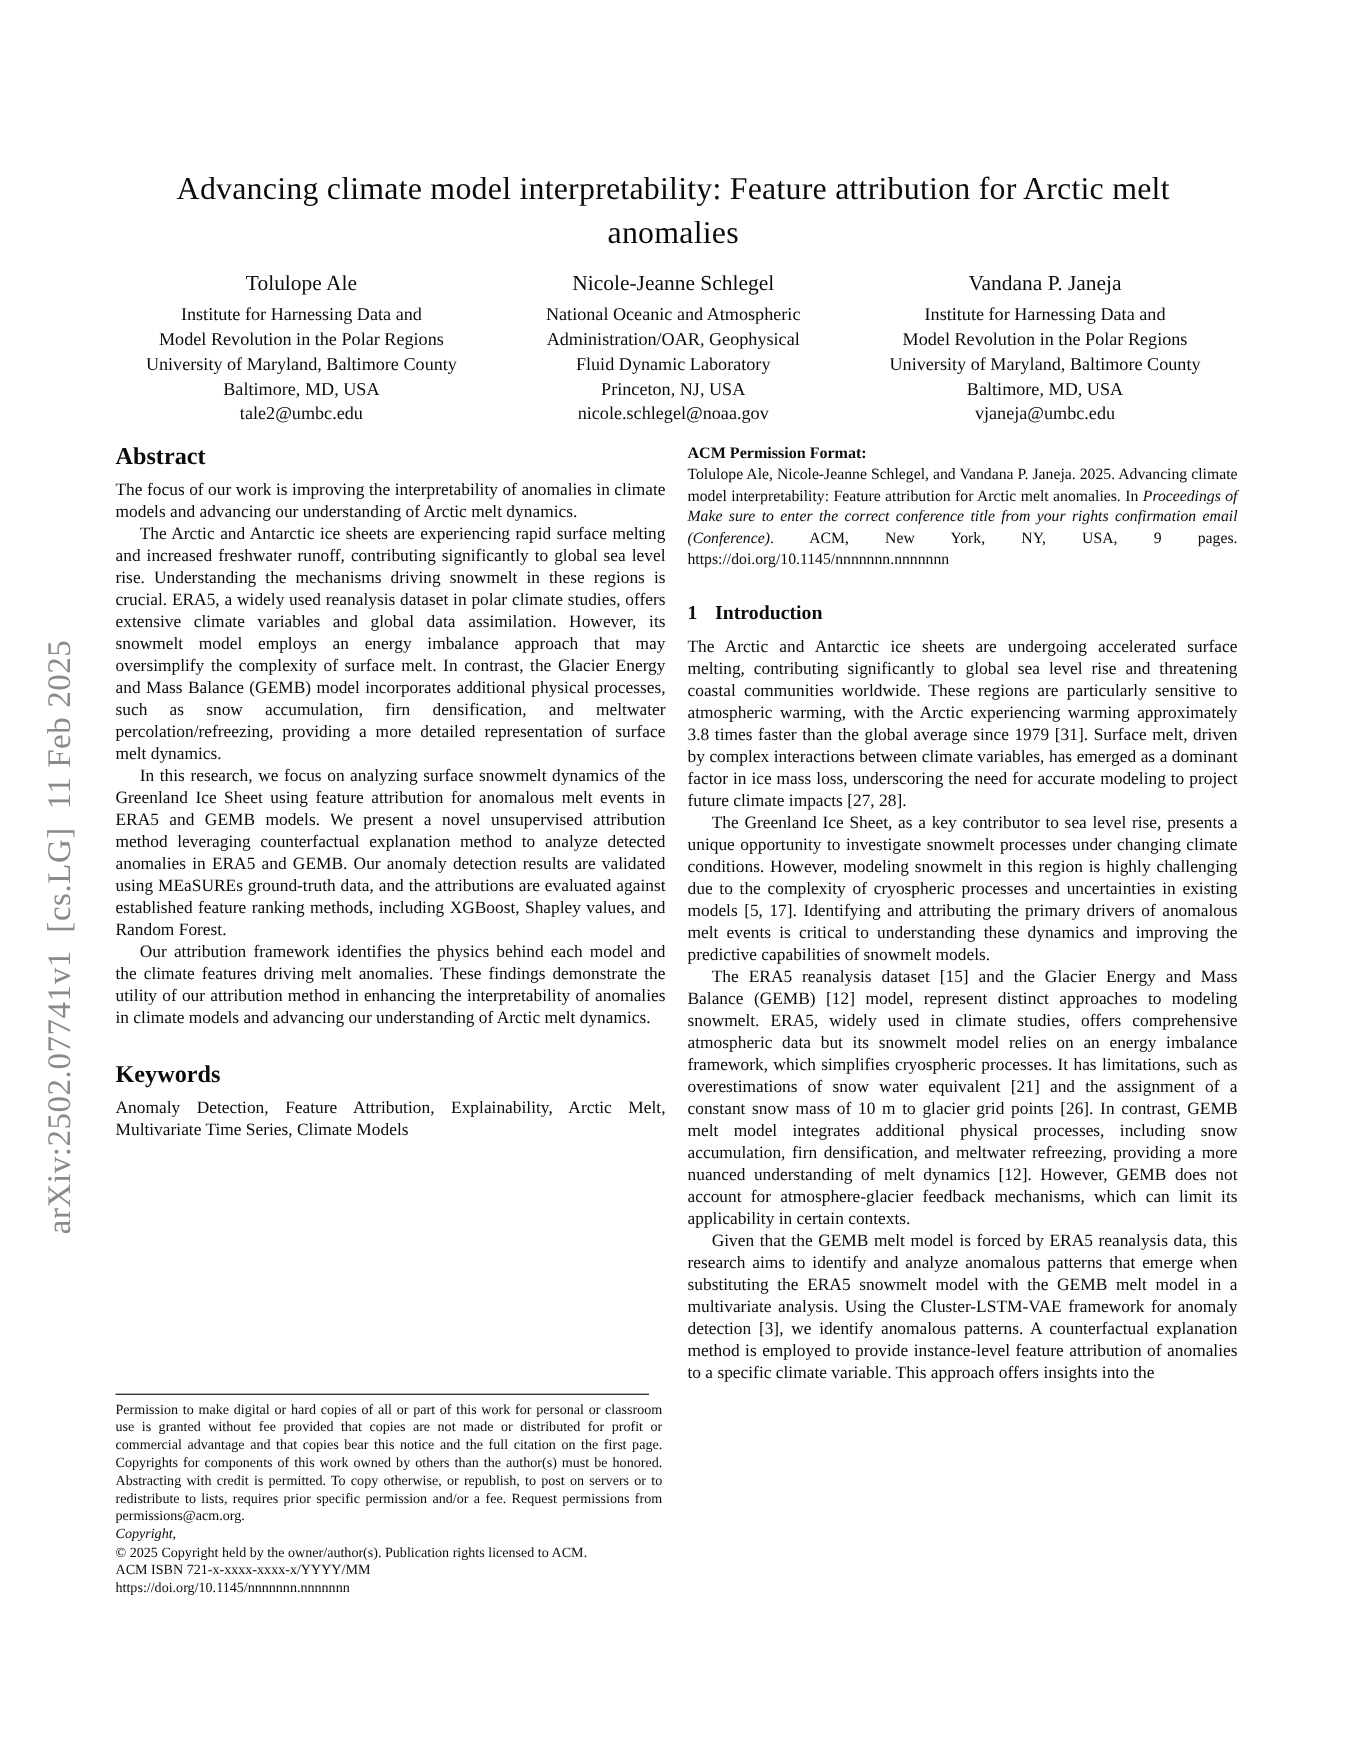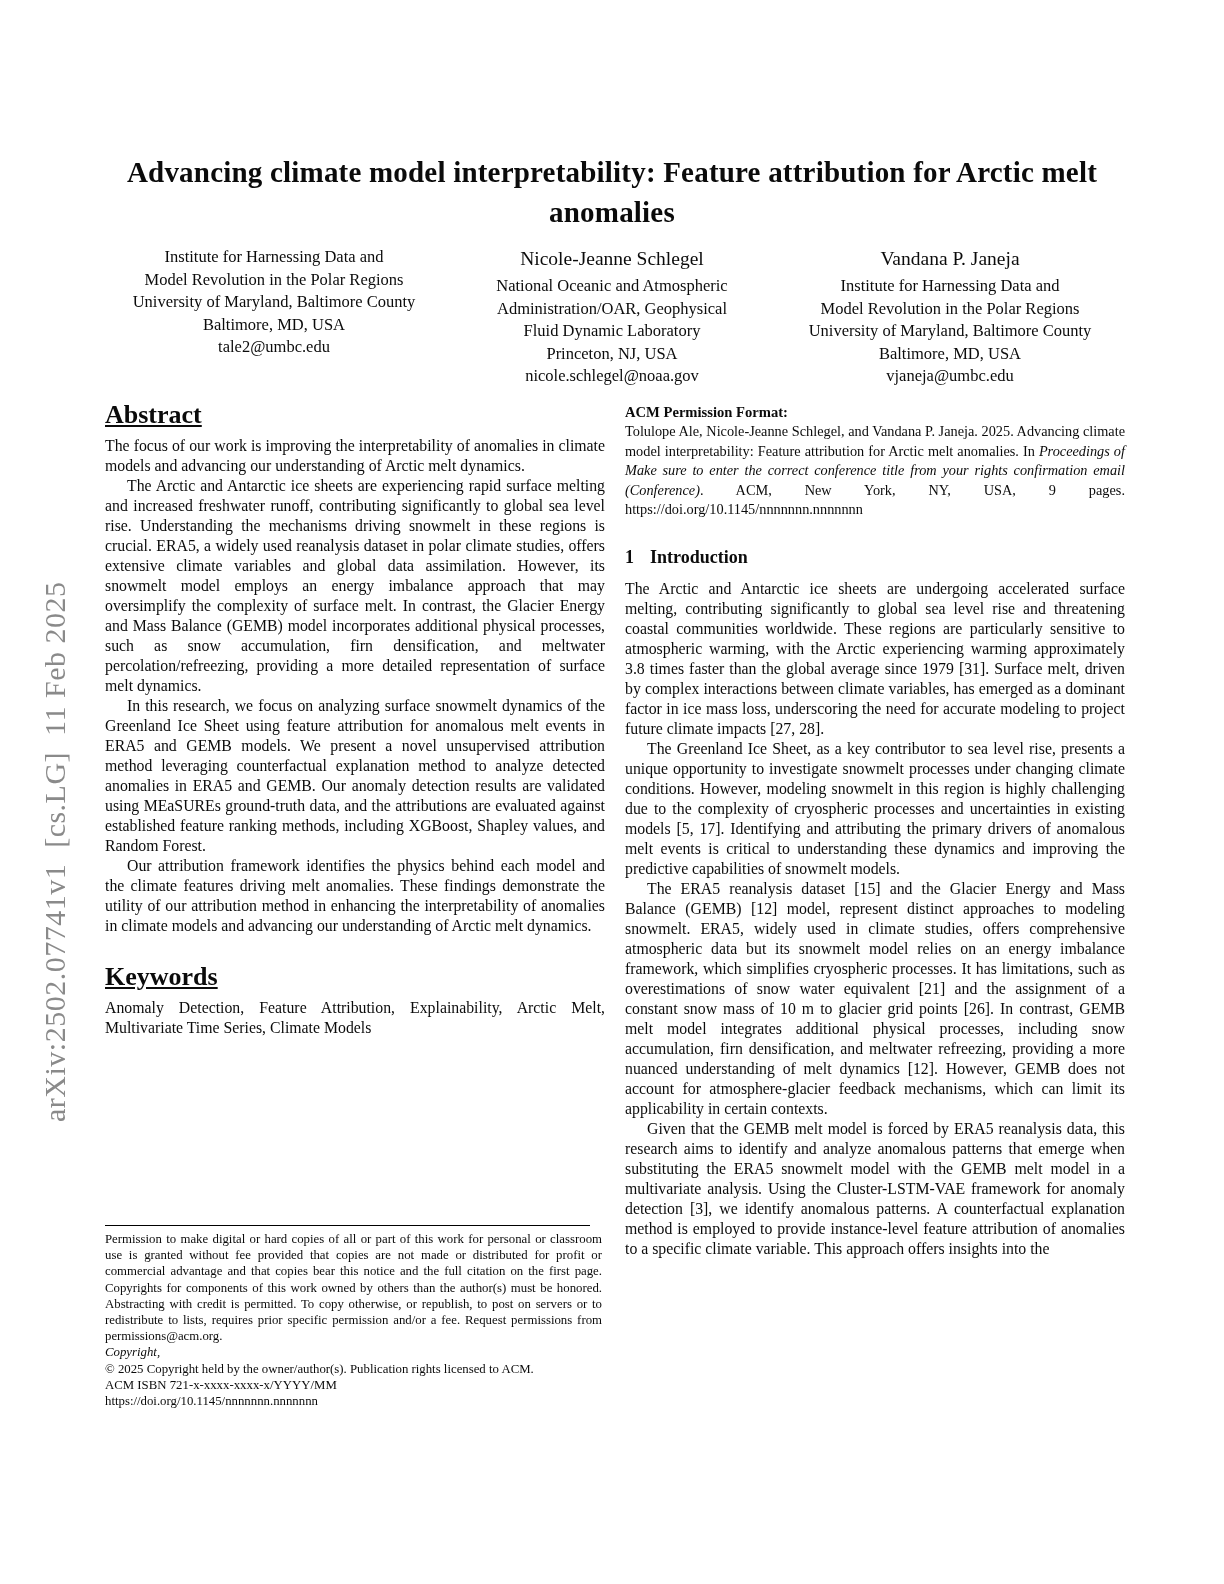--- a/index.html
+++ b/index.html
@@ -33,21 +33,21 @@
   
   .title-block {
     position: absolute;
     left: 105px;
     top: 152px;
     width: 1014px;
     text-align: center;
   }
   .paper-title {
     font-size: 29px;
-    font-weight: bold;
+    font-weight: normal;
     line-height: 40px;
     letter-spacing: 0.2px;
   }
   .authors-row {
     position: absolute;
     left: 105px;
     top: 246px;
     width: 1014px;
     display: flex;
     justify-content: space-between;
@@ -73,25 +73,24 @@
   
   .col {
     position: absolute;
     top: 402px;
     width: 500px;
   }
   .col-left  { left: 105px; }
   .col-right { left: 625px; }
 
   h2.section-heading {
-    font-size: 26px;
+    font-size: 22px;
     font-weight: bold;
     line-height: 26px;
     margin: 0 0 8px 0;
-    text-decoration: underline;
   }
   .section { margin-bottom: 28px; }
   .body-par {
     font-size: 15.8px;
     line-height: 20px;
     text-align: justify;
     hyphens: auto;
     -webkit-hyphens: auto;
   }
   .body-par.indent { text-indent: 22px; }
@@ -119,21 +118,21 @@
     font-weight: bold;
     line-height: 26px;
     margin: 0 0 9px 0;
   }
   .intro-heading .sec-num { display: inline-block; margin-right: 16px; }
 
   
   .footnote {
     position: absolute;
     left: 105px;
-    top: 1225px;
+    top: 1267px;
     width: 497px;
     font-size: 12.8px;
     line-height: 16.2px;
   }
   .footnote-rule {
     border: none;
     border-top: 1.5px solid #000000;
     width: 485px;
     margin: 0 0 5px 0;
   }
@@ -145,20 +144,21 @@
 <div class="page">
 
   <div class="watermark">arXiv:2502.07741v1  [cs.LG]  11 Feb 2025</div>
 
   <div class="title-block">
     <h1 class="paper-title">Advancing climate model interpretability: Feature attribution for Arctic melt anomalies</h1>
   </div>
 
   <div class="authors-row">
     <div class="author">
+      <div class="author-name">Tolulope Ale</div>
       <div class="author-affil">
         <div>Institute for Harnessing Data and</div>
         <div>Model Revolution in the Polar Regions</div>
         <div>University of Maryland, Baltimore County</div>
         <div>Baltimore, MD, USA</div>
       </div>
       <div class="author-email">tale2@umbc.edu</div>
     </div>
     <div class="author">
       <div class="author-name">Nicole-Jeanne Schlegel</div>

